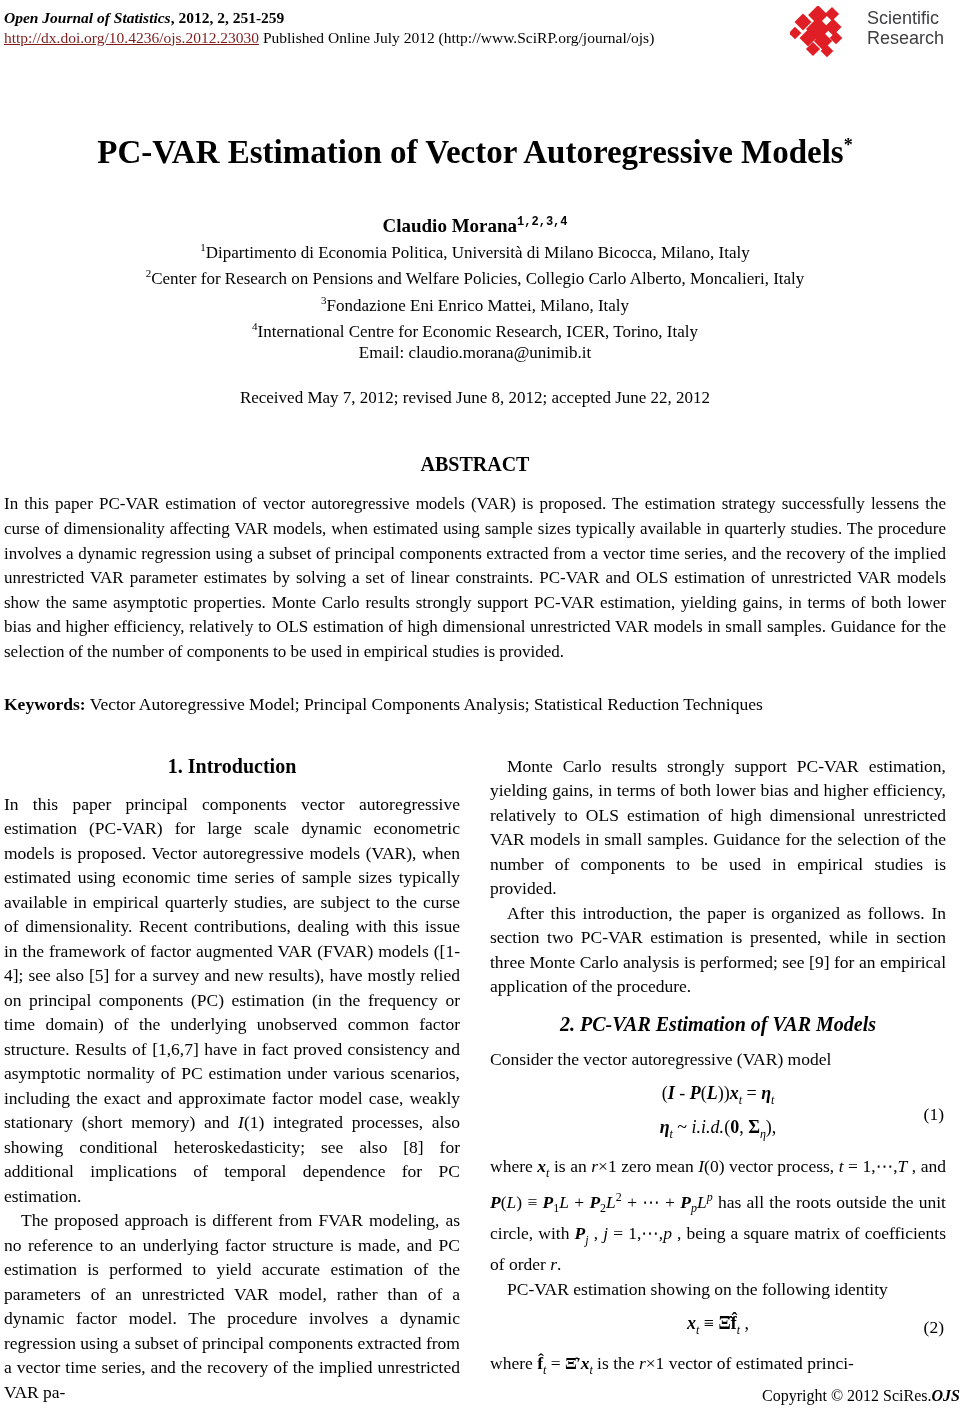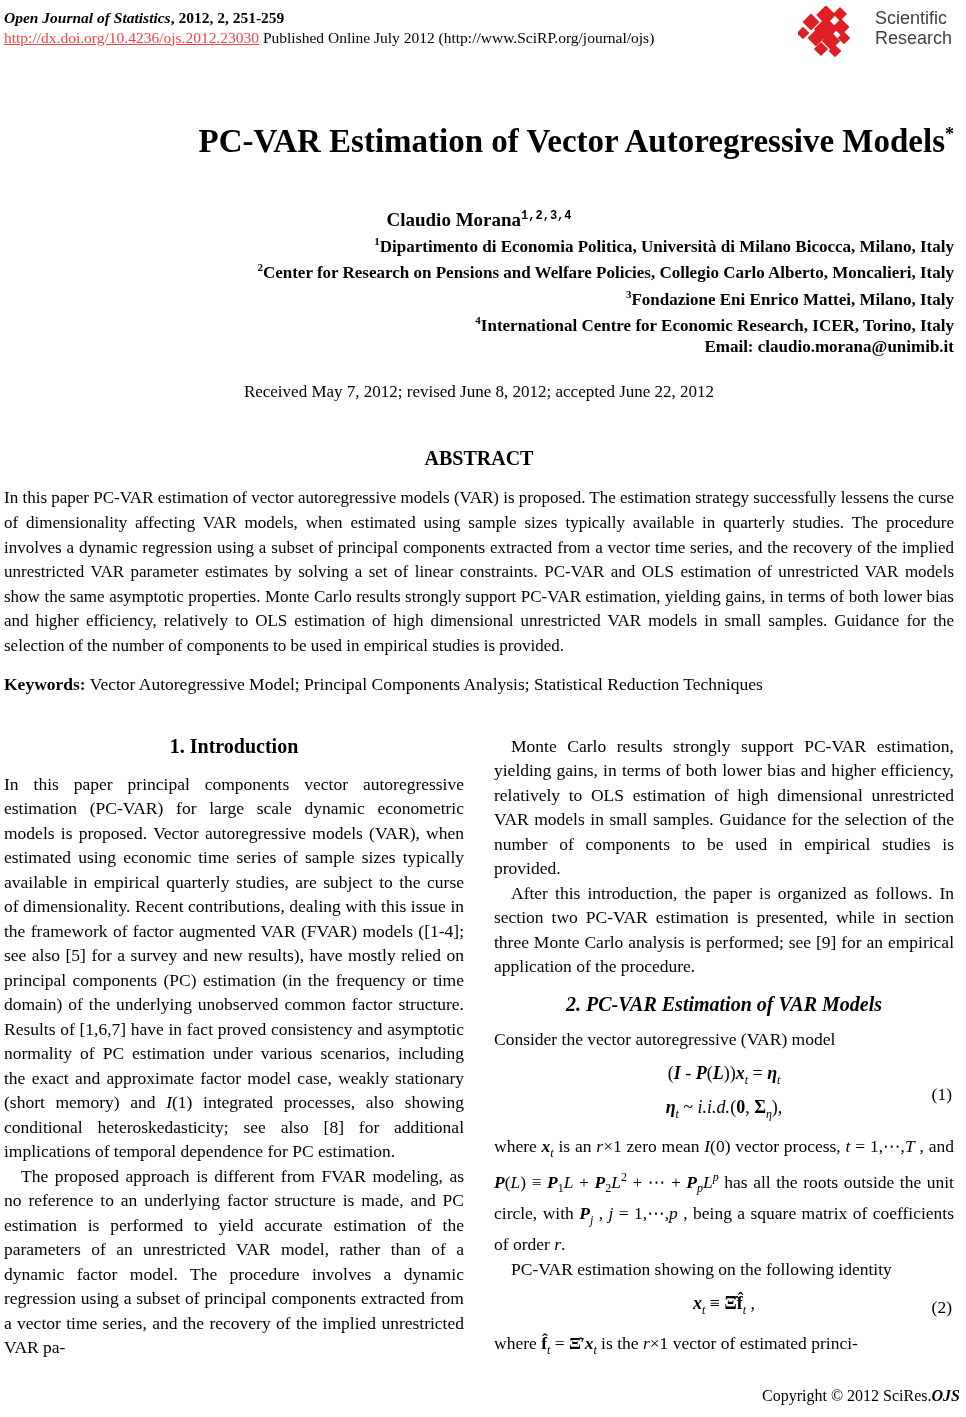--- a/index.html
+++ b/index.html
@@ -2,44 +2,44 @@
 <html><head>
 <meta charset="utf-8">
 <style>
   * { margin:0; padding:0; box-sizing:border-box; }
   html,body { background:#ffffff; }
   body {
     width:966px; height:1417px;
     font-family:"Liberation Serif", serif;
     color:#000; overflow:hidden;
   }
-  .page { position:relative; width:966px; height:1417px; padding:6px 12px 0 4px; }
+  .page { position:relative; width:966px; height:1417px; padding:6px 20px 0 4px; }
 
   
   .hdr { display:flex; justify-content:space-between; align-items:flex-start; }
   .hdr-left { font-size:15.5px; line-height:19.5px; padding-top:2px; }
   .hdr-left .jname { font-weight:bold; font-style:italic; }
   .hdr-left .jinfo { font-weight:bold; }
-  .doi-link { color:#ef4444; text-decoration:underline; cursor:pointer; }
+  .doi-link { color:#7f1d1d; text-decoration:underline; cursor:pointer; }
   .logo { display:flex; align-items:flex-start; gap:23px; margin-right:2px; }
   .logo-text { font-family:"Liberation Sans", sans-serif; font-size:18px; line-height:19.5px; color:#3f4041; padding-top:3px; }
 
   
-  .title { text-align:right; font-weight:bold; font-size:33px; line-height:52px; margin-top:48px; }
+  .title { text-align:center; font-weight:bold; font-size:33px; line-height:42px; margin-top:64px; }
   .title sup { font-size:18px; }
   .byline { text-align:center; font-size:19px; font-weight:bold; margin-top:38px; line-height:23px; }
   .byline sup { font-size:12px;font-family:Liberation Mono, monospace; }
-  .affil, .email-line { text-align:right; font-size:17px; line-height:21.5px;font-weight:bold; }
+  .affil, .email-line { text-align:center; font-size:17px; line-height:21.5px; }
   .affil sup { font-size:11px; }
   .received { text-align:center; font-size:17px; margin-top:25px; }
 
   
   .abs-h { font-size:20px; font-weight:bold; margin-top:44px; }
   .abs-p { font-size:17px; line-height:24.6px; text-align:justify; margin-top:15px; }
-  .kw { font-size:17.5px; line-height:24px; margin-top:13px; }
+  .kw { font-size:17.5px; line-height:24px; margin-top:27px; }
   .kw .kw-label { font-weight:bold; }
 
   
   .cols { display:flex; gap:30px; margin-top:38px; }
   .col { width:464px; font-size:17.5px; line-height:24.5px; text-align:justify; }
   .sec-h { font-size:20px; font-weight:bold; line-height:25px; text-align:center; }
   .col p.ind { text-indent:17px; }
   #intro-heading { margin-bottom:13px; }
   #sec2-heading { margin-top:13px; margin-bottom:10px;font-style:italic; }
 

